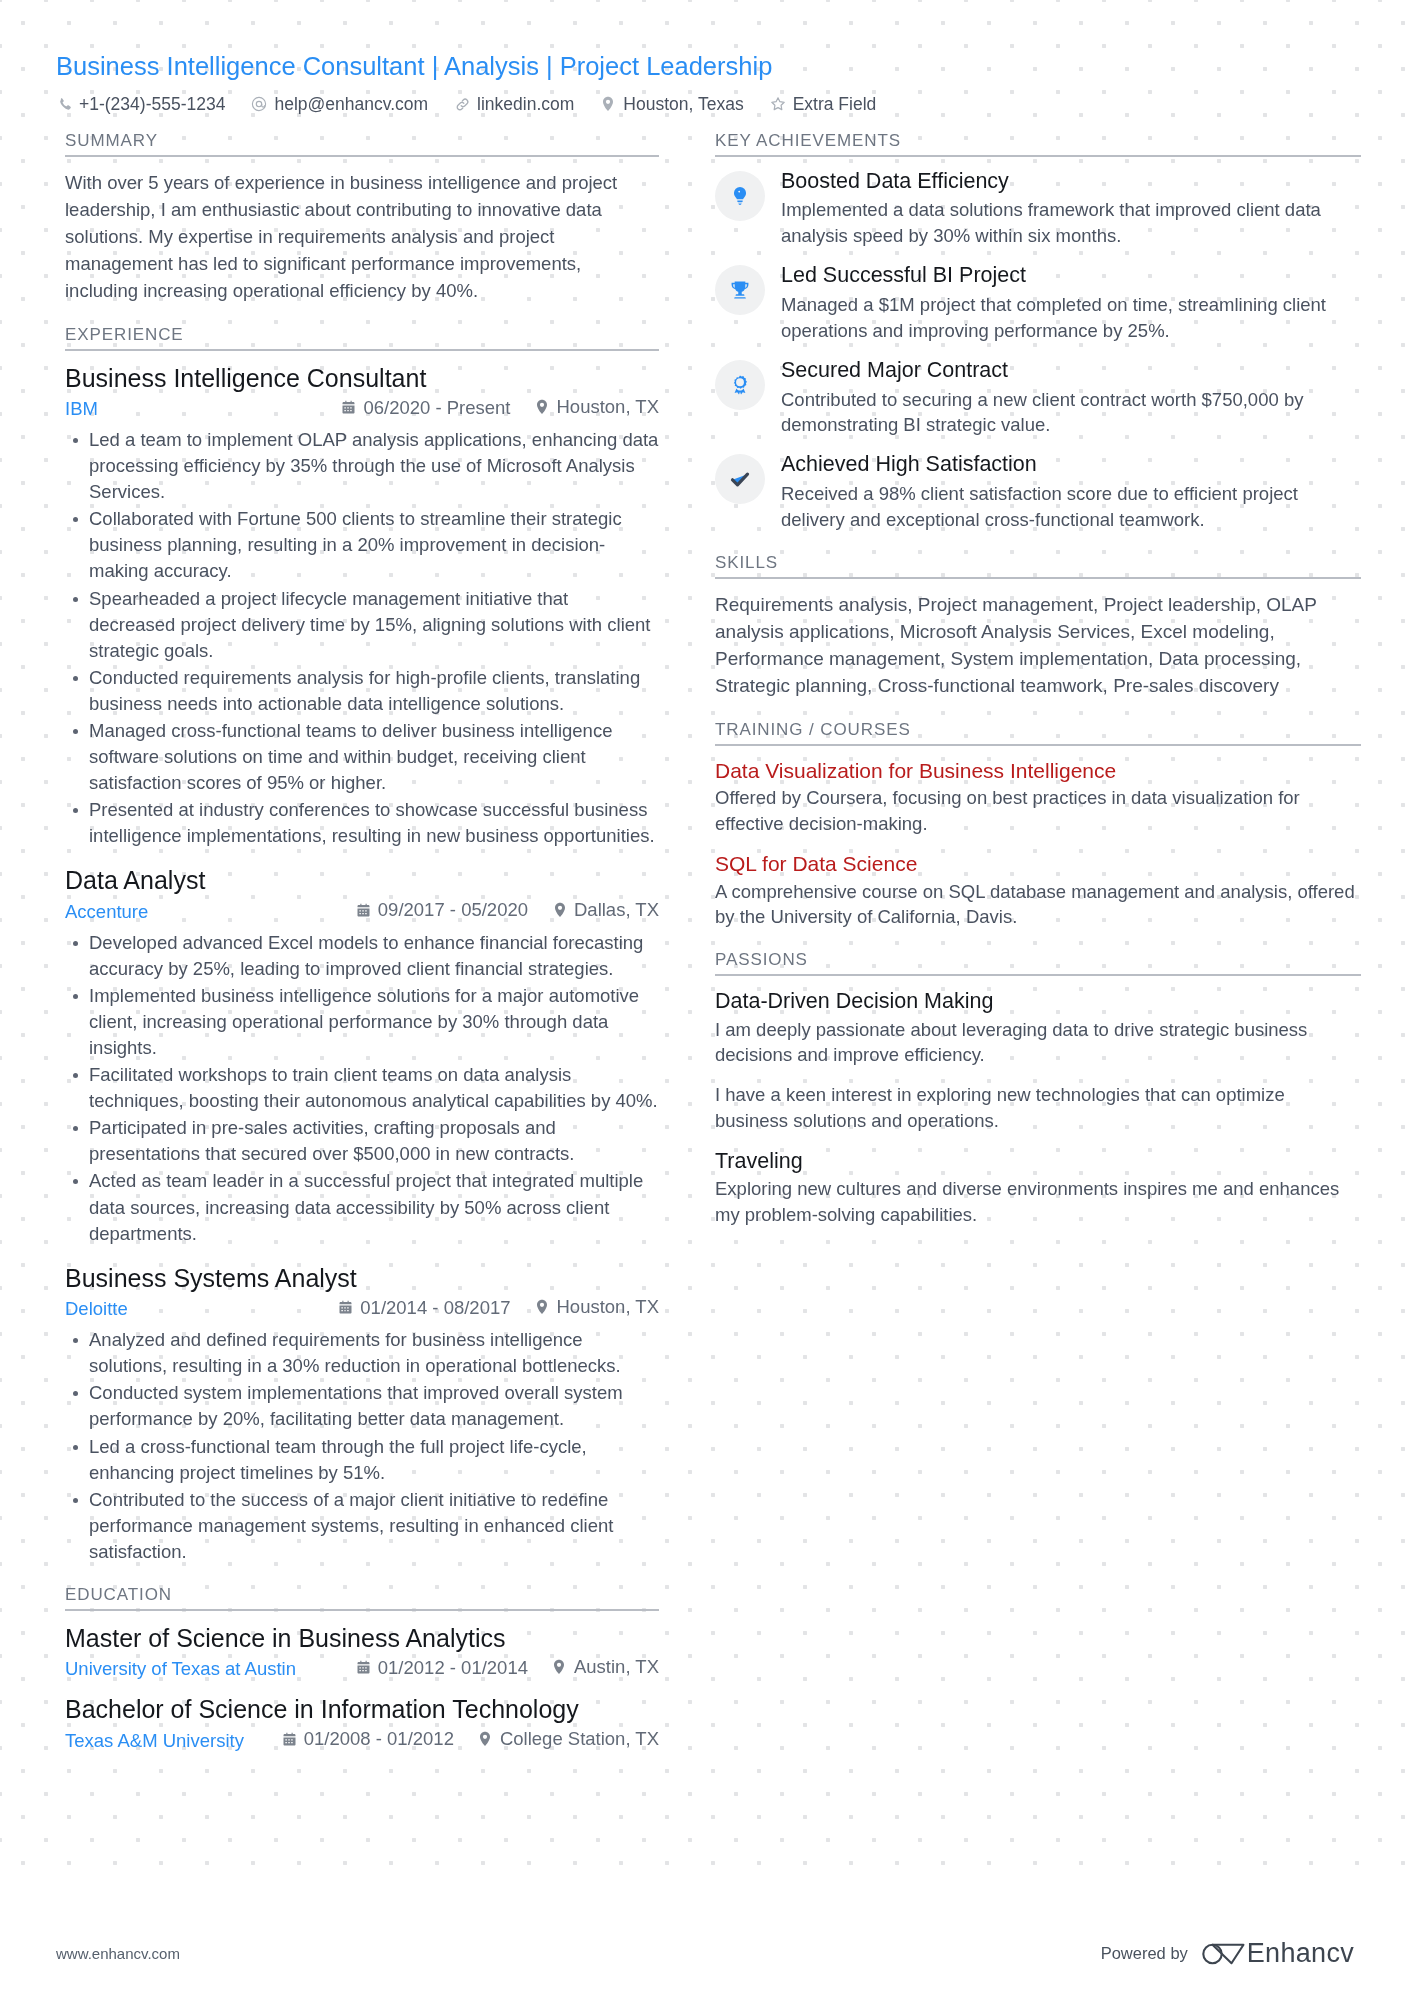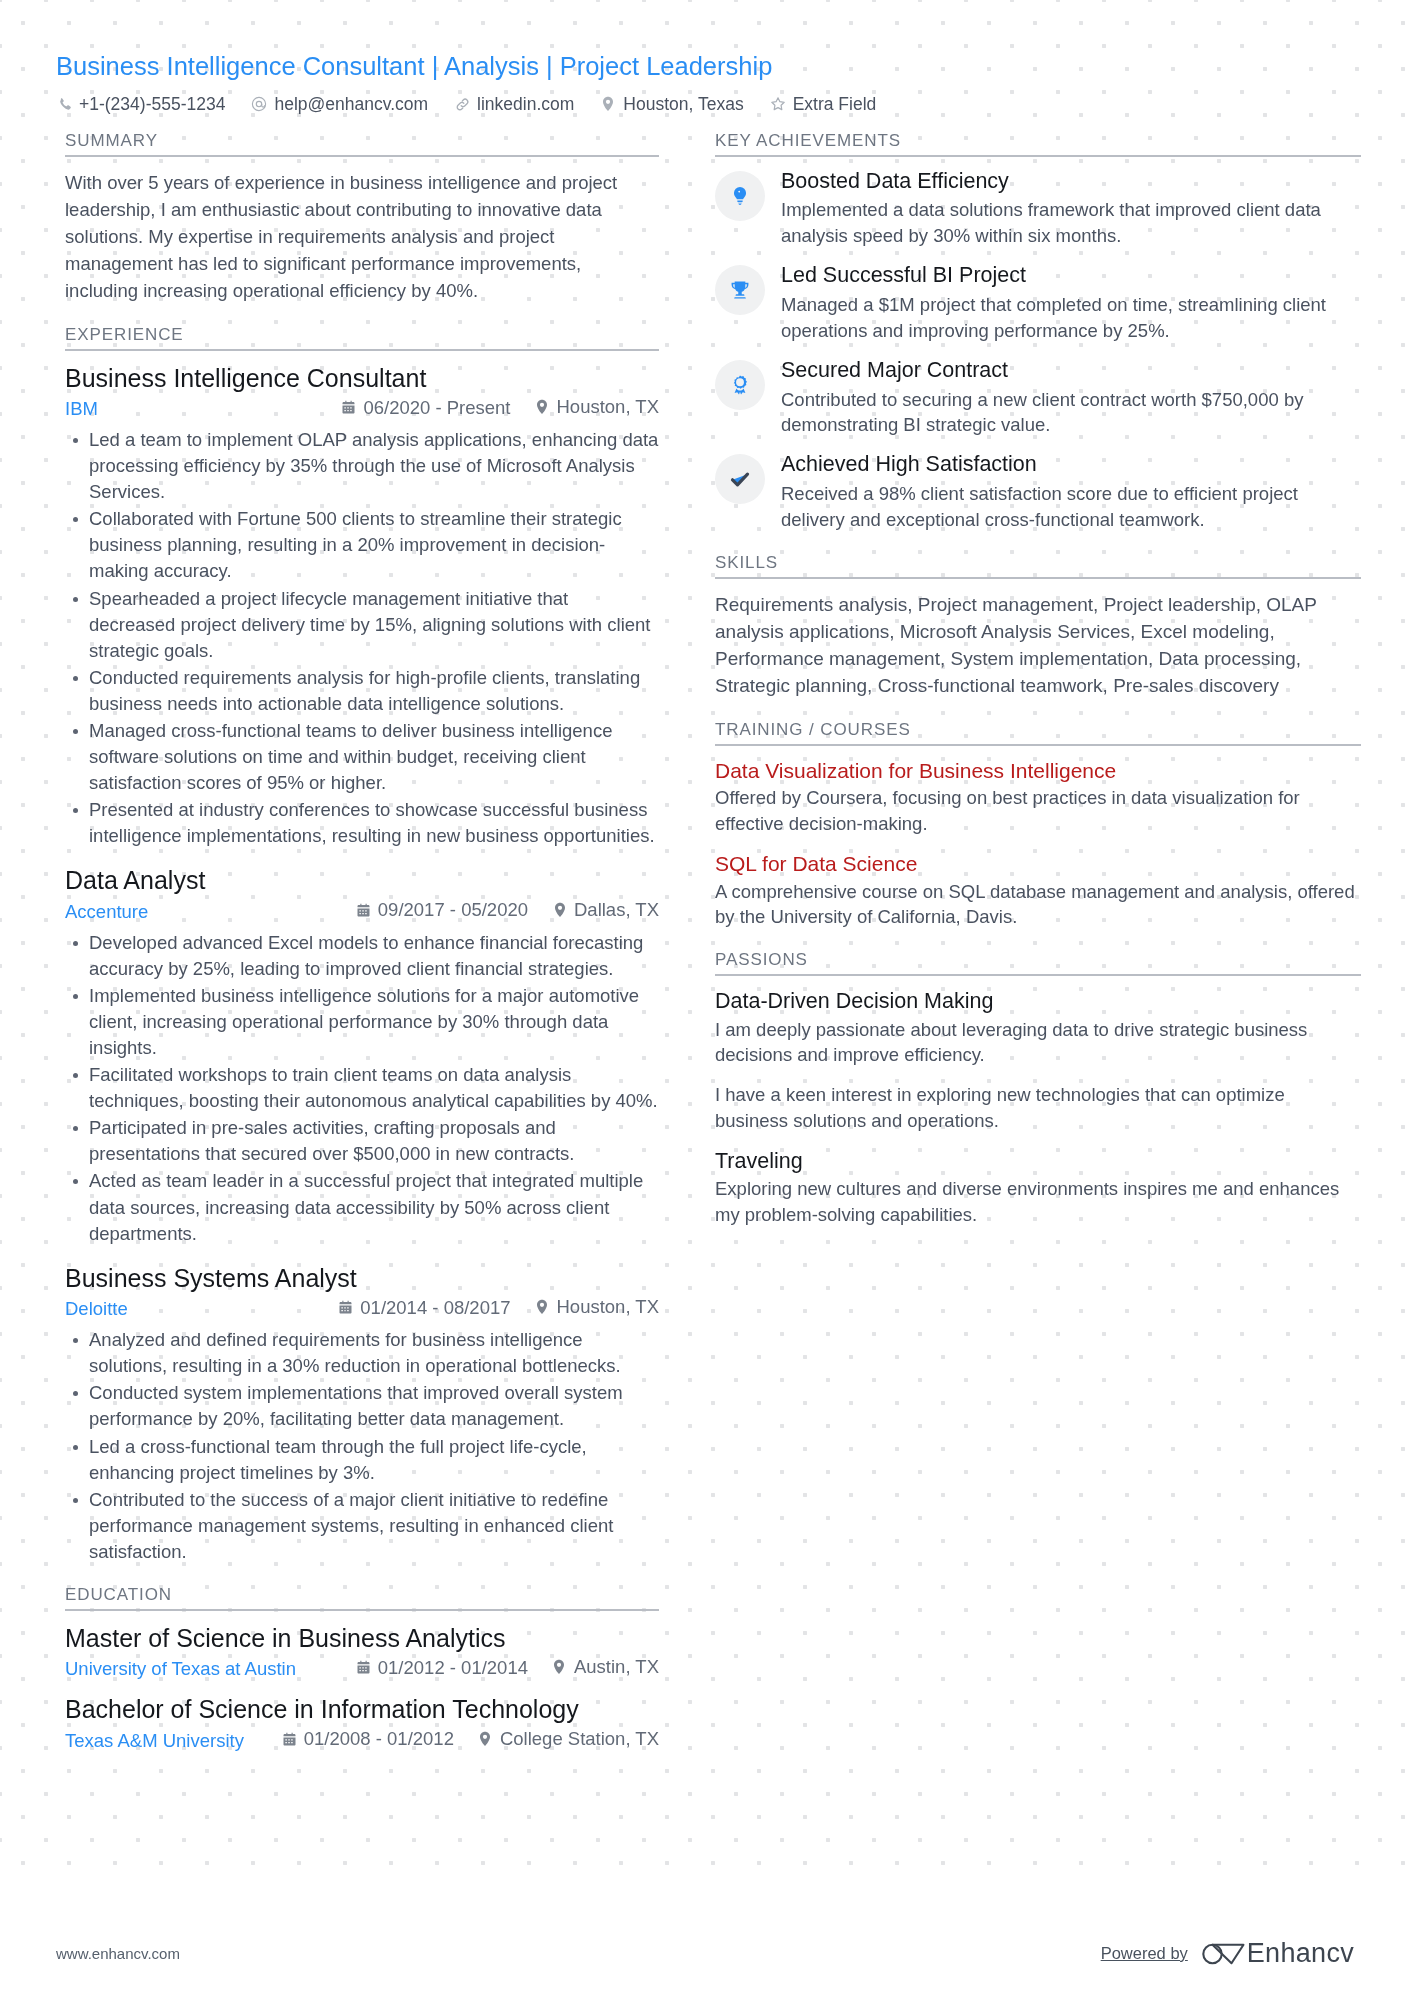--- a/index.html
+++ b/index.html
@@ -248,21 +248,21 @@
     left: 0; right: 0;
     bottom: 26px;
     z-index: 3;
     display: flex;
     align-items: center;
     justify-content: space-between;
     padding: 0 56px;
   }
   .footer-url { font-size: 15px; color: #56606d; }
   .footer-right { display: flex; align-items: center; gap: 13px; }
-  .powered { font-size: 16.5px; color: #49525e; text-decoration: underline; }
+  .powered { font-size: 16.5px; color: #49525e; }
   .brand { display: flex; align-items: center; }
   .brand svg { display: block; }
   .brand-name { font-size: 27px; color: #3d454f; letter-spacing: .3px; }
 </style>
 </head>
 <body>
 
 <div class="page">
   <div class="dots"></div>
 
@@ -410,21 +410,21 @@
                       <svg width="14" height="16" viewBox="0 0 14 16" fill="currentColor">
                         <path d="M7 .8C4.2.8 2 3 2 5.8c0 3.6 4.3 8.6 4.5 8.8.3.3.7.3 1 0 .2-.2 4.5-5.2 4.5-8.8C12 3 9.8.8 7 .8zm0 7.1a2.1 2.1 0 1 1 0-4.2 2.1 2.1 0 0 1 0 4.2z"></path>
                       </svg>
                     </span>
                     <span>Houston, TX</span>
                   </span>
                 </div>
                 <ul class="bullets">
                   <li>Analyzed and defined requirements for business intelligence solutions, resulting in a 30% reduction in operational bottlenecks.</li>
                   <li>Conducted system implementations that improved overall system performance by 20%, facilitating better data management.</li>
-                  <li>Led a cross-functional team through the full project life-cycle, enhancing project timelines by 3%.</li>
+                  <li>Led a cross-functional team through the full project life-cycle, enhancing project timelines by 51%.</li>
                   <li>Contributed to the success of a major client initiative to redefine performance management systems, resulting in enhanced client satisfaction.</li>
                 </ul>
               </div>
             </div>
         </div>
 
         <div class="sec edu">
           <div class="sec-head">EDUCATION</div>
           <div class="sec-body" id="education-list">
               <div class="entry">

